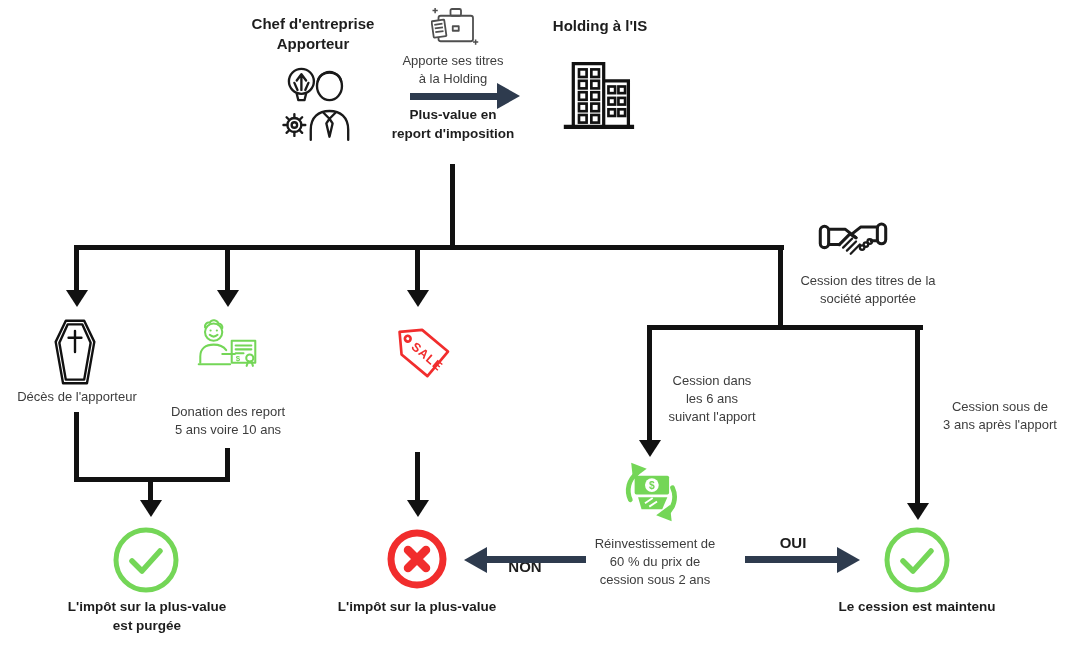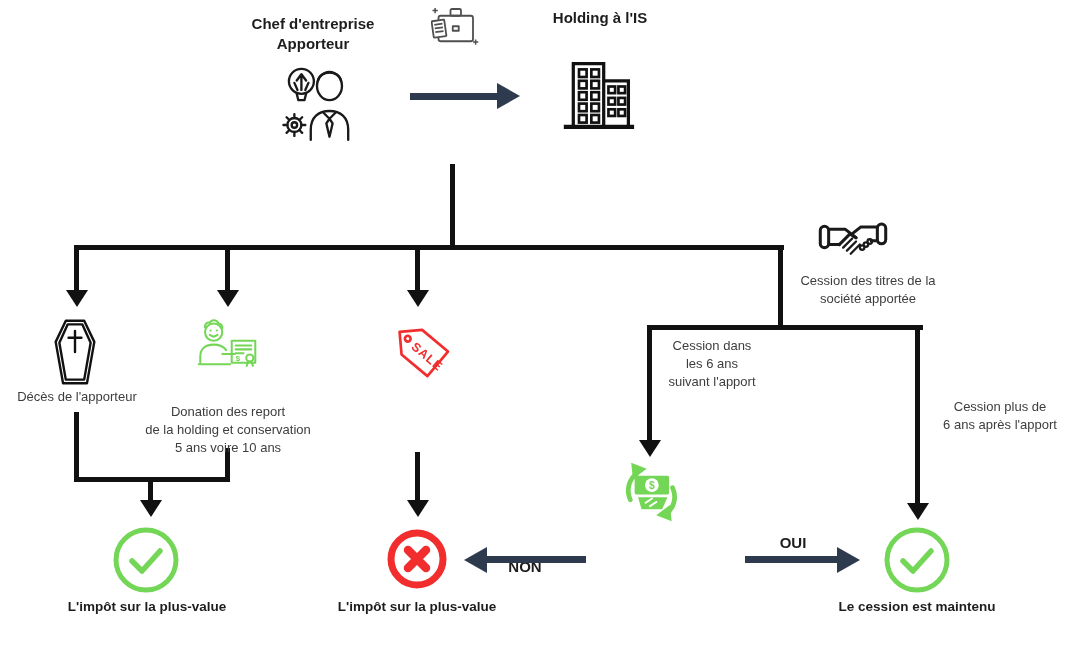--- a/index.html
+++ b/index.html
@@ -62,26 +62,34 @@
         <rect x="29" y="26" width="8" height="6"></rect>
         <g transform="rotate(-8 12 28)">
           <rect x="2" y="18" width="17" height="22" rx="1" fill="#ffffff"></rect>
           <path d="M5,23 h11 M5,28 h11 M5,33 h11"></path>
         </g>
         <path d="M2,5 h7 M5.5,1.5 v7 M56,47 h7 M59.5,43.5 v7" stroke-width="2"></path>
       </g>
     </svg>
   </div>
 
+  <div class="lbl" style="left:453px;top:52px">
+    <div>Apporte ses titres</div>
+    <div>à la Holding</div>
+  </div>
 
   <div class="ln slate" style="left:410px;top:93px;width:88px;height:7px"></div>
   <div class="ah-right" style="left:497px;top:83px"></div>
 
-
-  <div class="lbl bold h15" style="left:600px;top:8px">
+  <div class="lbl bold h14" style="left:453px;top:106px">
+    <div>Plus-value en</div>
+    <div>report d'imposition</div>
+  </div>
+
+  <div class="lbl bold h15" style="left:600px;top:16px">
     <div>Holding à l'IS</div>
   </div>
 
   <div class="icon" style="left:560px;top:58px">
     <svg width="76" height="76" viewBox="0 0 80 80">
       <g fill="none" stroke="#111111" stroke-width="3.4">
         <path d="M14,72 V6 H46 V72"></path>
         <path d="M46,24 H72 V72"></path>
         <path d="M4,72.5 H78" stroke-width="4.5"></path>
         <g stroke-width="2.8">
@@ -160,21 +168,20 @@
         <rect x="48" y="28" width="30" height="28"></rect>
         <path d="M53,34 H73 M53,39 H73 M53,44 H63"></path>
         <text x="53" y="53.5" fill="#74d657" stroke="none" font-size="10" font-weight="bold">$</text>
         <circle cx="71" cy="50" r="4.5"></circle>
         <path d="M69,54 l-2,6 M73,54 l2,6"></path>
       </g>
     </svg>
   </div>
   <div class="lbl" style="left:228px;top:403px">
     <div>Donation des report</div>
-    <div>de la holding et conservation</div>
     <div>5 ans voire 10 ans</div>
   </div>
 
   <div class="icon" style="left:388px;top:316px">
     <svg width="64" height="66" viewBox="0 0 72 72">
       <g transform="rotate(40 36 36)" fill="none" stroke="#f12d2d" stroke-width="3" stroke-linejoin="round">
         <path d="M6,36 L24,18 H62 V54 H24 Z"></path>
         <circle cx="18" cy="36" r="3.2"></circle>
         <text x="27" y="42" fill="#f12d2d" stroke="none" font-size="14" font-weight="bold" letter-spacing="1">SALE</text>
       </g>
@@ -196,57 +203,63 @@
         <circle cx="63" cy="37" r="3" stroke-width="3"></circle>
         <circle cx="68" cy="33" r="3" stroke-width="3"></circle>
       </g>
     </svg>
   </div>
   <div class="lbl" style="left:868px;top:272px">
     <div>Cession des titres de la</div>
     <div>société apportée</div>
   </div>
 
-  <div class="lbl" style="left:712px;top:337px">
+  <div class="lbl" style="left:712px;top:372px">
     <div>Cession dans</div>
     <div>les 6 ans</div>
     <div>suivant l'apport</div>
   </div>
 
   <div class="lbl" style="left:1000px;top:398px">
-    <div>Cession plus de</div>
-    <div>6 ans après l'apport</div>
+    <div>Cession sous de</div>
+    <div>3 ans après l'apport</div>
   </div>
 
   <div class="icon" style="left:620px;top:460px">
     <svg width="62" height="64" viewBox="0 0 72 74">
       <g fill="#74d657" stroke="none">
         <rect x="17" y="18" width="40" height="22" rx="2"></rect>
         <circle cx="37" cy="29" r="8" fill="#ffffff"></circle>
         <text x="37" y="33.5" text-anchor="middle" font-size="12" font-weight="bold" fill="#74d657">$</text>
         <path d="M21,43 H55 L49,57 H25 Z"></path>
         <path d="M29,50 l9,-6 M34,54 l9,-6" stroke="#ffffff" stroke-width="2.2" fill="none"></path>
       </g>
       <g fill="none" stroke="#74d657" stroke-width="5.5" stroke-linecap="round">
         <path d="M12,46 A25,25 0 0 1 20,15"></path>
         <path d="M61,32 A25,25 0 0 1 53,63"></path>
       </g>
       <polygon points="13,3 31,10 15,22" fill="#74d657"></polygon>
       <polygon points="60,71 42,64 58,52" fill="#74d657"></polygon>
     </svg>
   </div>
+  <div class="lbl" style="left:655px;top:535px">
+    <div>Réinvestissement de</div>
+    <div>60 % du prix de</div>
+    <div>cession sous 2 ans</div>
+  </div>
 
   <div class="icon" style="left:111px;top:525px">
     <svg width="70" height="70" viewBox="0 0 70 70">
       <circle cx="35" cy="35" r="30" fill="none" stroke="#74d657" stroke-width="5"></circle>
       <path d="M21,36 L31,46 L49,26" fill="none" stroke="#74d657" stroke-width="5.5" stroke-linecap="round" stroke-linejoin="round"></path>
     </svg>
   </div>
   <div class="lbl bold h14" style="left:147px;top:598px">
     <div>L'impôt sur la plus-value</div>
+    <div>est purgée</div>
   </div>
 
   <div class="icon" style="left:385px;top:527px">
     <svg width="64" height="64" viewBox="0 0 64 64">
       <circle cx="32" cy="32" r="26" fill="none" stroke="#f12d2d" stroke-width="7"></circle>
       <path d="M23,23 L41,41 M41,23 L23,41" fill="none" stroke="#f12d2d" stroke-width="8.5" stroke-linecap="round"></path>
     </svg>
   </div>
   <div class="lbl bold h14" style="left:417px;top:598px">
     <div>L'impôt sur la plus-value</div>

